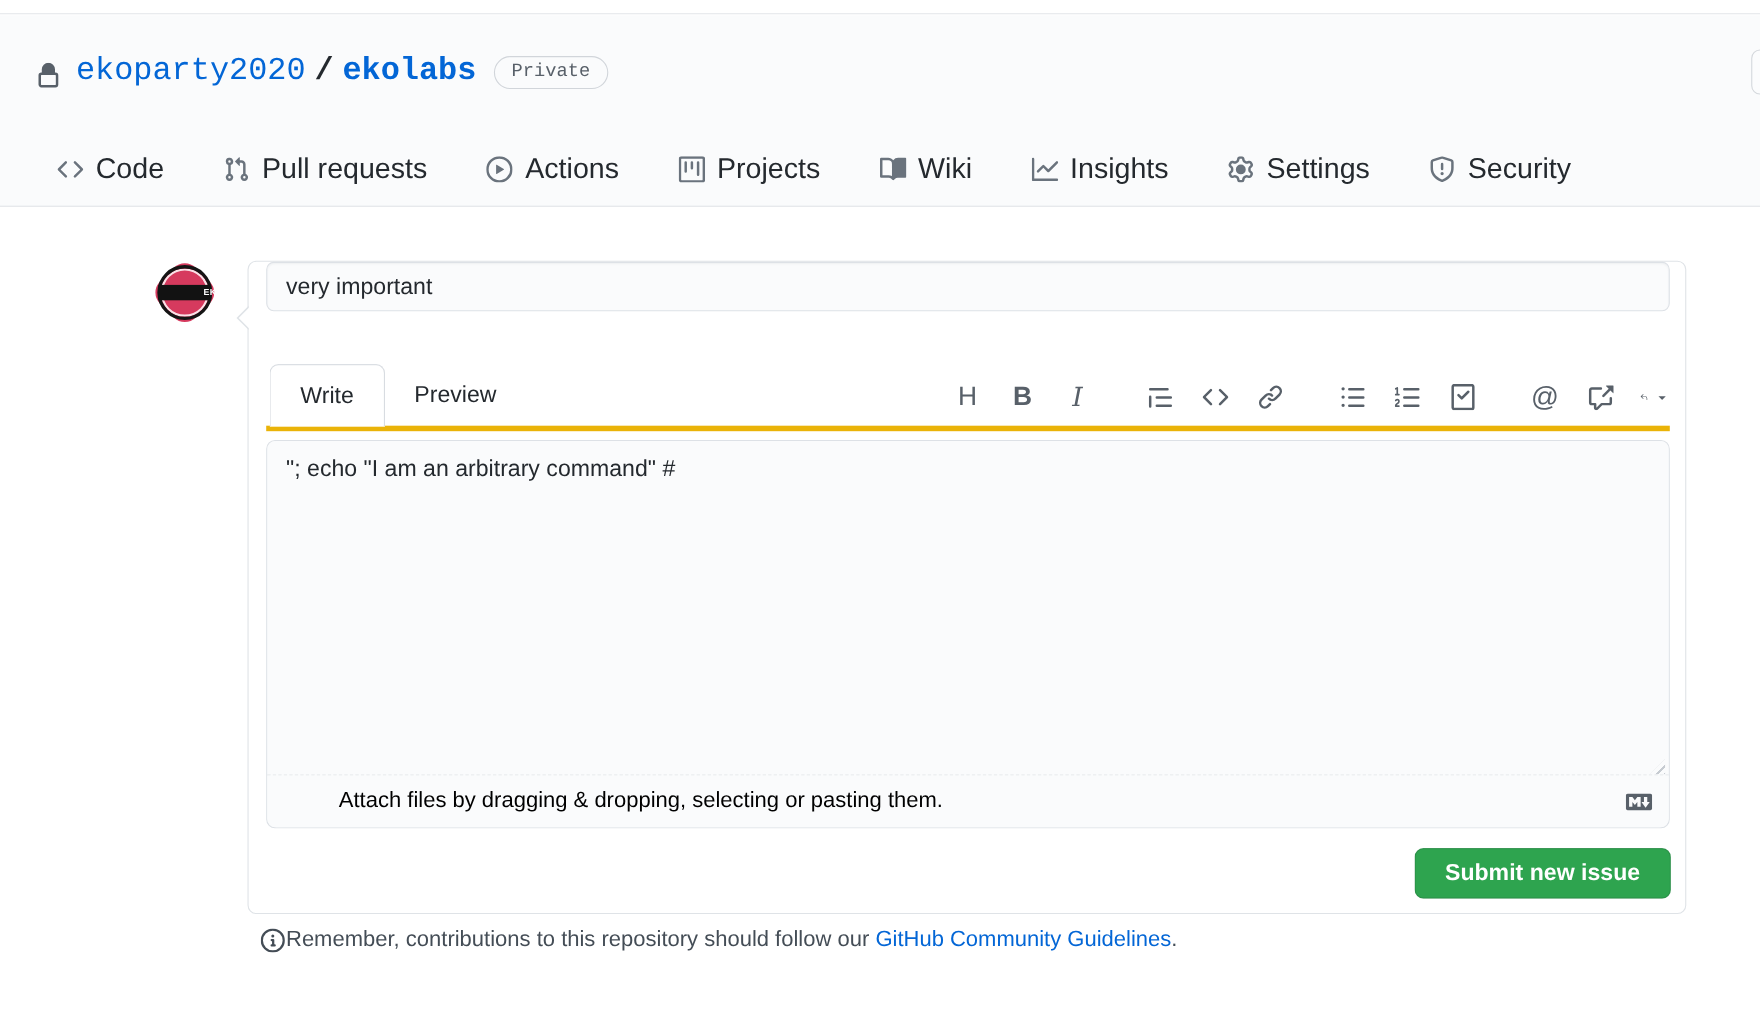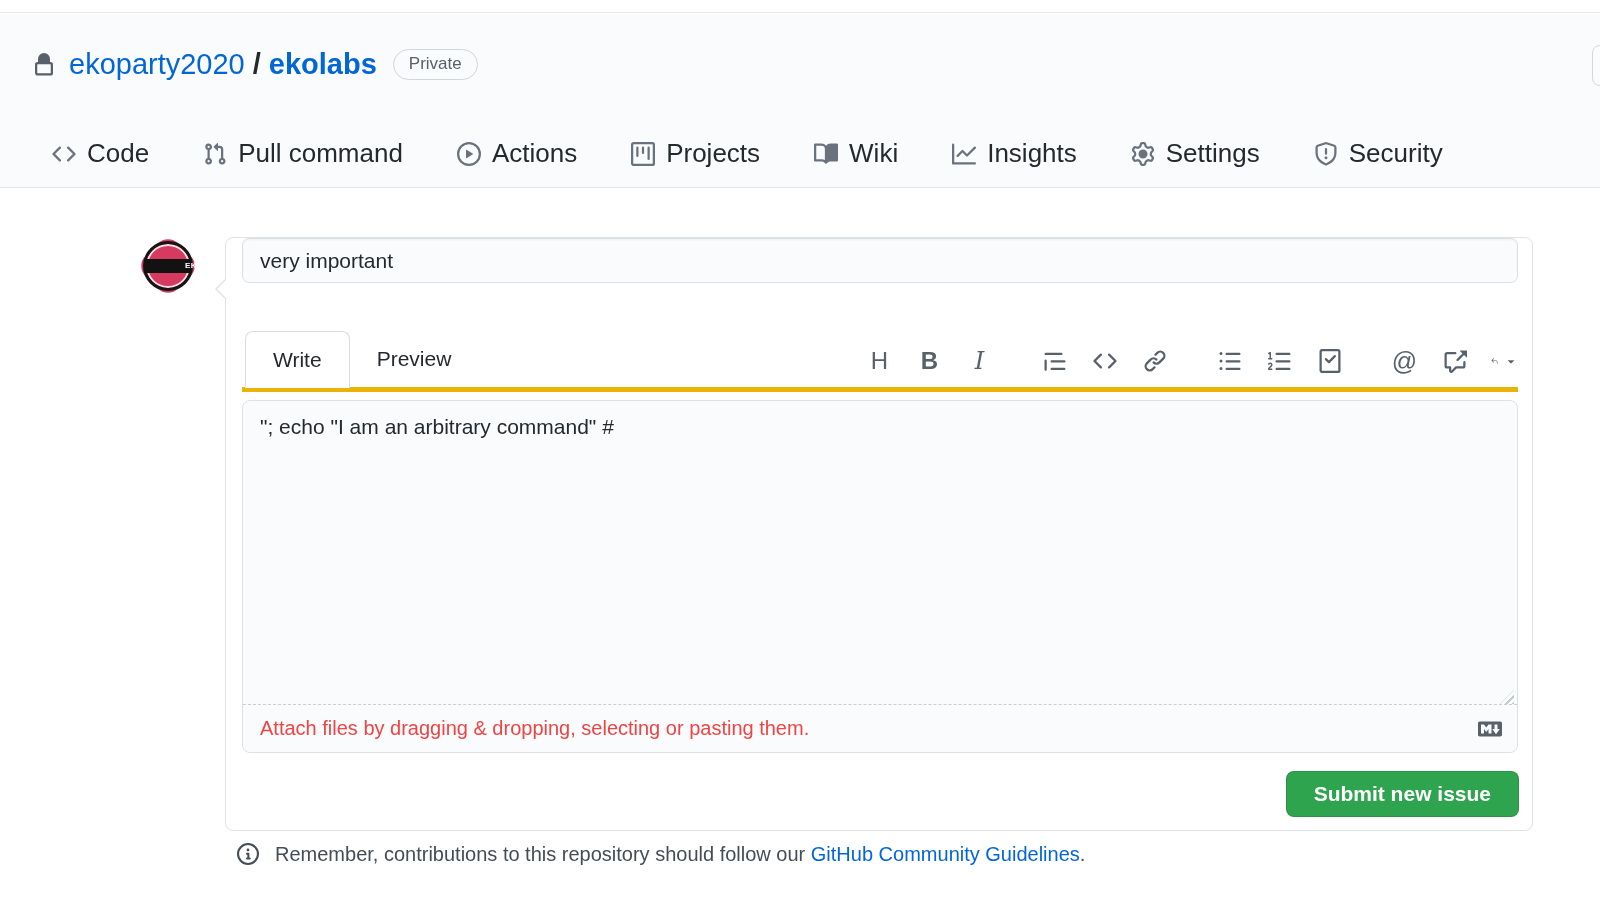--- a/index.html
+++ b/index.html
@@ -10,21 +10,21 @@
   }
   svg { display:block; }
 
   
   .top-strip { position:absolute; top:0; left:0; width:1600px; height:13px;
     background:#ffffff; border-bottom:1px solid #e4e7ea; }
 
   
   .repo-header { position:absolute; top:14px; left:0; width:1600px; height:174px;
     background:#fafbfc; border-bottom:1px solid #e1e4e8; }
-  .repo-title-row { position:absolute; top:34px; left:32px; display:flex; align-items:center; }
+  .repo-title-row { position:absolute; top:34px; left:32px; display:flex; align-items:flex-end;font-family:Liberation Mono, monospace; }
   .lock-ic { color:#586069; margin-right:13px; }
   .repo-title { font-size:29px; }
   .repo-title a { color:#0366d6; text-decoration:none; }
   .repo-owner { font-weight:400; }
   .repo-sep { color:#24292e; padding:0 8px; }
   .repo-name { font-weight:700; }
   .badge-pill { margin-left:16px; font-size:17px; color:#586069; border:1px solid #d1d5da;
     border-radius:999px; padding:4px 15px 5px; background:transparent; }
   .cutoff-btn { position:absolute; top:31px; left:1592px; width:60px; height:41px;
     background:#fbfcfd; border:1px solid #d4d8dc; border-radius:8px; }
@@ -77,32 +77,32 @@
     border:1px solid #dde1e6; border-radius:8px; background:#fafbfc; }
   .body-textarea { display:block; width:100%; height:304px; background:#fafbfc;
     border:none; border-bottom:1px dashed #c9ced3; border-radius:8px 8px 0 0;
     resize:none; outline:none; padding:14px 17px; font-family:inherit; font-size:21px; color:#24292e; }
   .resize-grip { position:absolute; right:3px; top:289px; width:14px; height:14px;
     background:repeating-linear-gradient(135deg,transparent 0 3px,#c6cbd1 3px 5px);
     clip-path:polygon(100% 0,100% 100%,0 100%); cursor:nwse-resize; }
   .attach-bar { position:absolute; left:0; right:0; bottom:0; height:47px; display:flex;
     align-items:center; justify-content:space-between; padding:0 15px 0 17px;
     border-radius:0 0 8px 8px; background:#fafbfc; cursor:pointer; }
-  .attach-text { font-size:20px; color:#ef4444; }
+  .attach-text { font-size:20px; color:#000000;margin-left:48px; }
   .md-ic { color:#586069; }
 
   .form-footer-note { position:absolute; left:17px; top:544px; display:flex; align-items:center;
     gap:10px; font-size:19px; color:#586069; }
   .submit-btn { position:absolute; top:533px; right:13px; height:46px; padding:0 27px;
     background:#2ea44f; color:#ffffff; font-family:inherit; font-size:21px; font-weight:600;
     border:1px solid rgba(27,31,35,.15); border-radius:8px; cursor:pointer; }
 
   
-  .page-footer { position:absolute; top:843px; left:237px; display:flex; align-items:flex-start;
-    gap:16px; font-size:20px; color:#444d56; }
+  .page-footer { position:absolute; top:843px; left:237px; display:flex; align-items:center;
+    gap:1px; font-size:20px; color:#444d56; }
   .page-footer a { color:#0366d6; text-decoration:none; }
   .info-ic { color:#444d56; }
 </style>
 </head>
 <body>
 
 <div class="top-strip"></div>
 
 <header class="repo-header">
   <div class="repo-title-row">
@@ -125,21 +125,21 @@
           </svg>
         </span>
       <span>Code</span>
     </div>
     <div class="nav-item">
       <span class="nav-ic">
           <svg width="24" height="24" viewBox="0 0 16 16" fill="currentColor">
             <path d="M7.177 3.073L9.573.677A.25.25 0 0110 .854v4.792a.25.25 0 01-.427.177L7.177 3.427a.25.25 0 010-.354zM3.75 2.5a.75.75 0 100 1.5.75.75 0 000-1.5zm-2.25.75a2.25 2.25 0 113 2.122v5.256a2.251 2.251 0 11-1.5 0V5.372A2.25 2.25 0 011.5 3.25zM11 2.5h-1V4h1a1 1 0 011 1v5.628a2.251 2.251 0 101.5 0V5A2.5 2.5 0 0011 2.5zm1 10.25a.75.75 0 111.5 0 .75.75 0 01-1.5 0zM3.75 12a.75.75 0 100 1.5.75.75 0 000-1.5z"></path>
           </svg>
         </span>
-      <span>Pull command</span>
+      <span>Pull requests</span>
     </div>
     <div class="nav-item">
       <span class="nav-ic">
           <svg width="24" height="24" viewBox="0 0 16 16" fill="currentColor">
             <path d="M8 0a8 8 0 100 16A8 8 0 008 0zM1.5 8a6.5 6.5 0 1113 0 6.5 6.5 0 01-13 0zm4.879-2.773l4.264 2.559a.25.25 0 010 .428l-4.264 2.559A.25.25 0 016 10.559V5.442a.25.25 0 01.379-.215z"></path>
           </svg>
         </span>
       <span>Actions</span>
     </div>
     <div class="nav-item">

